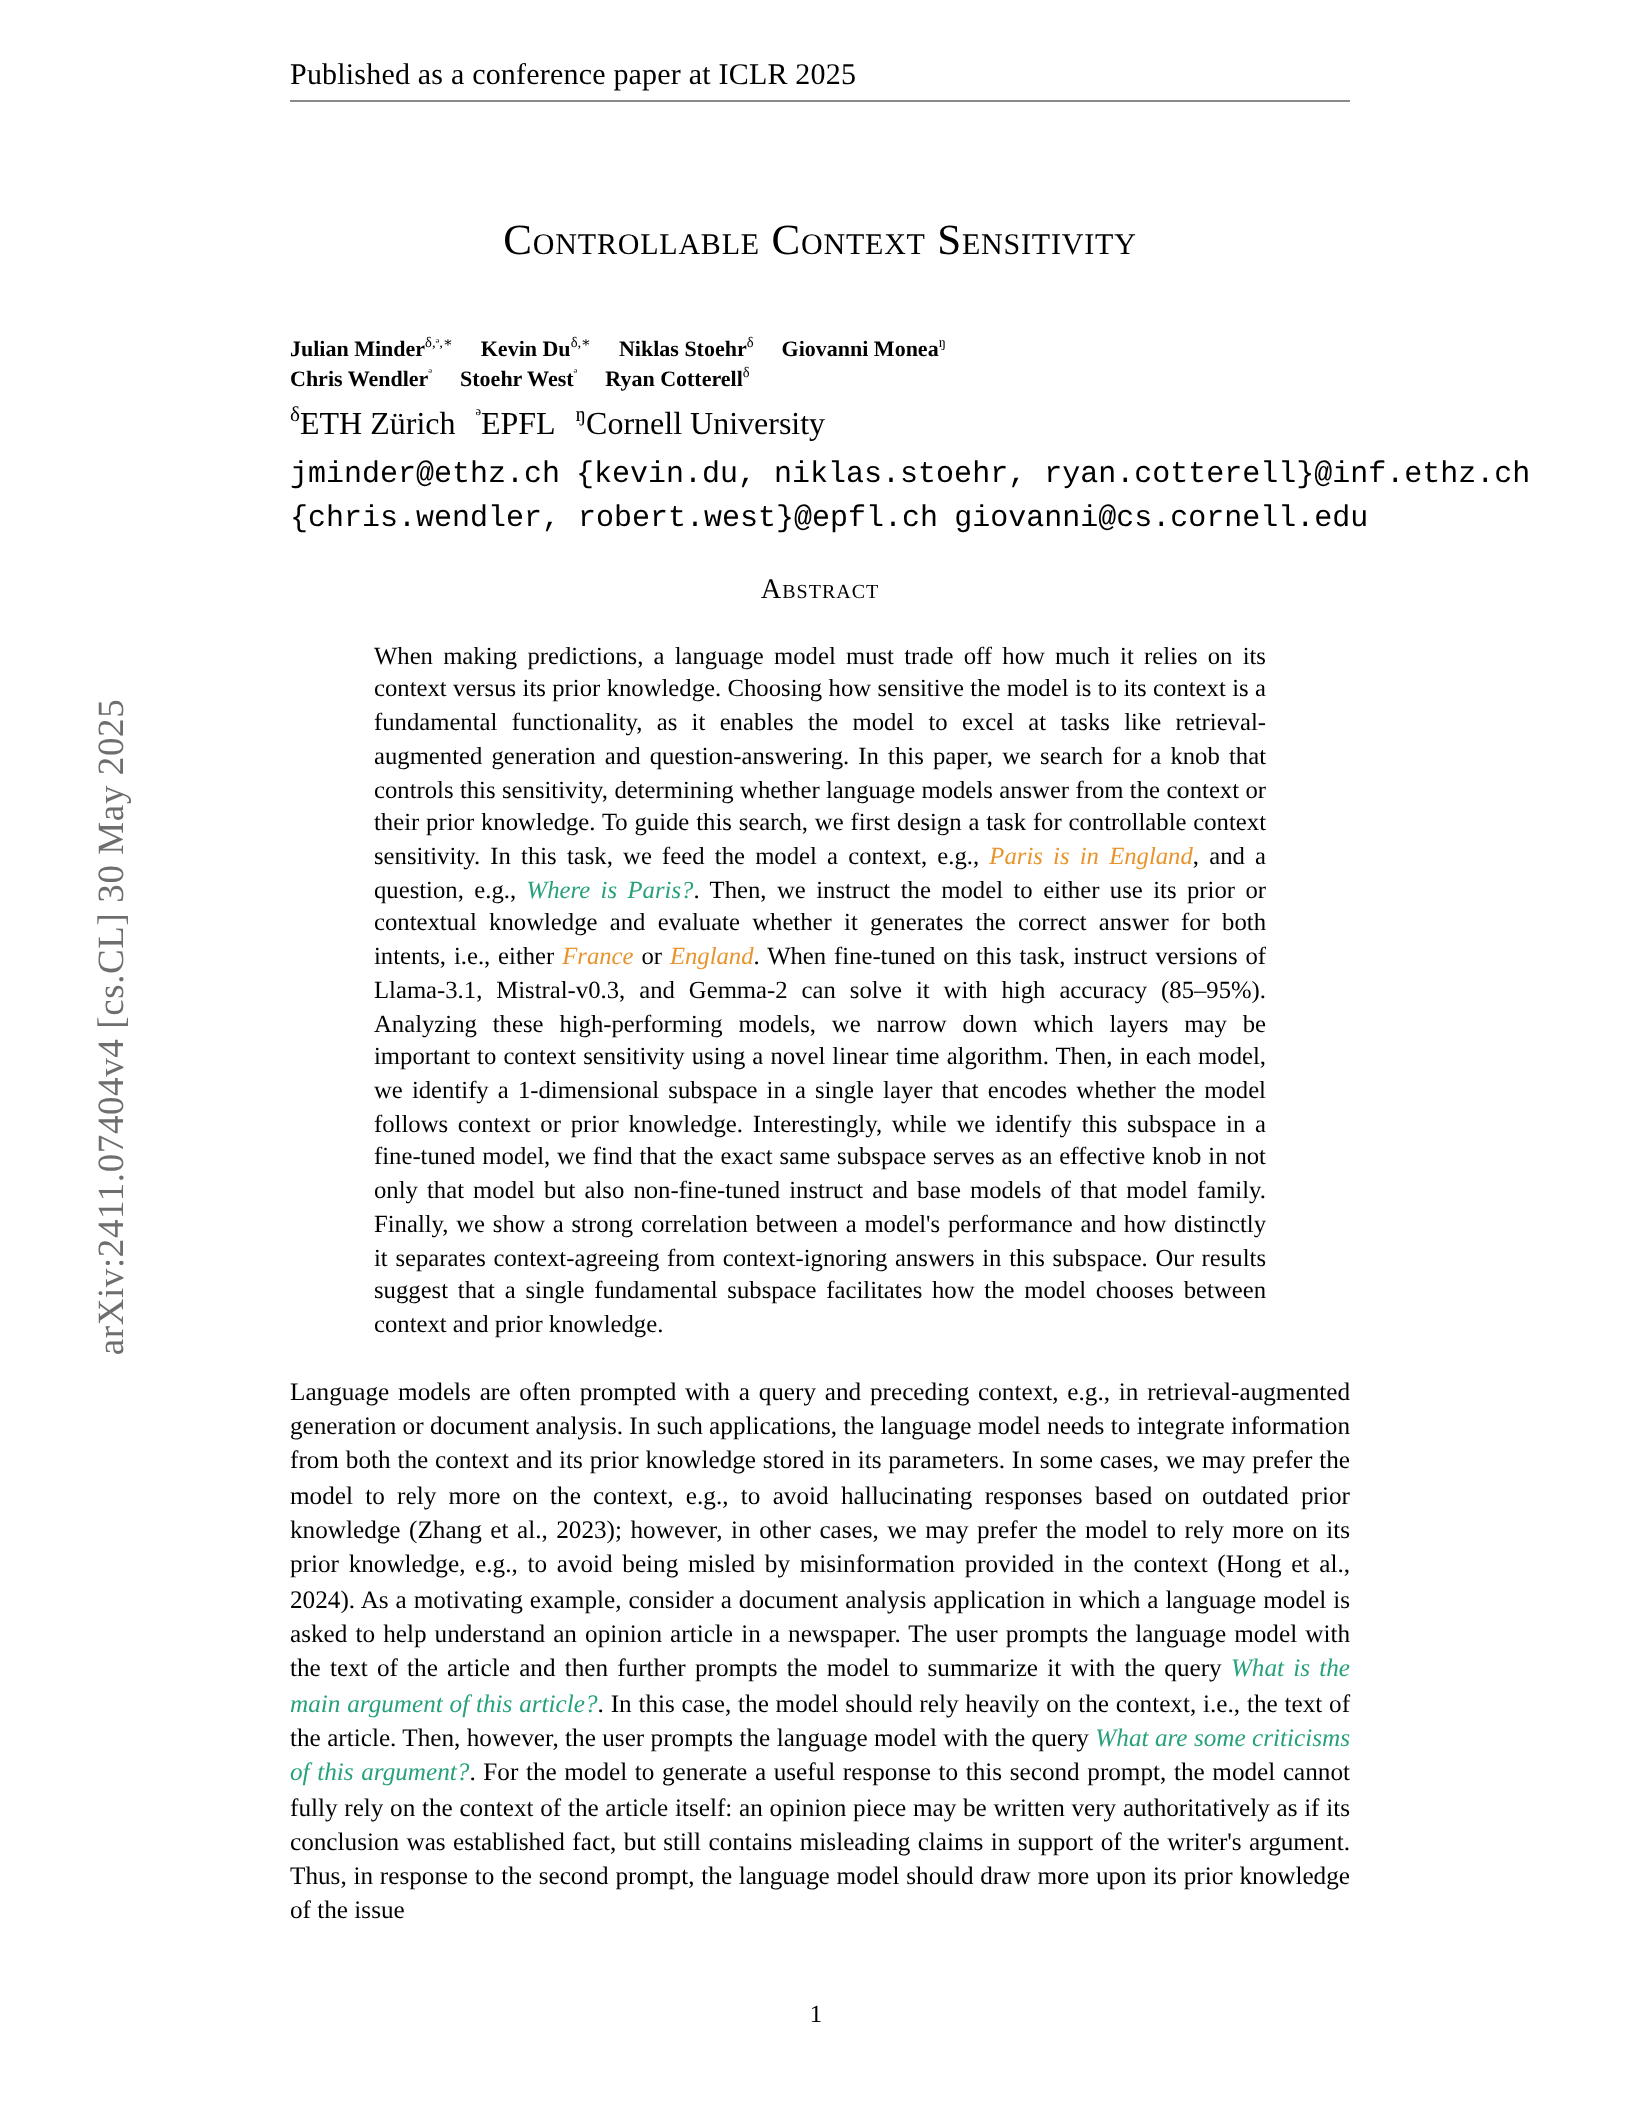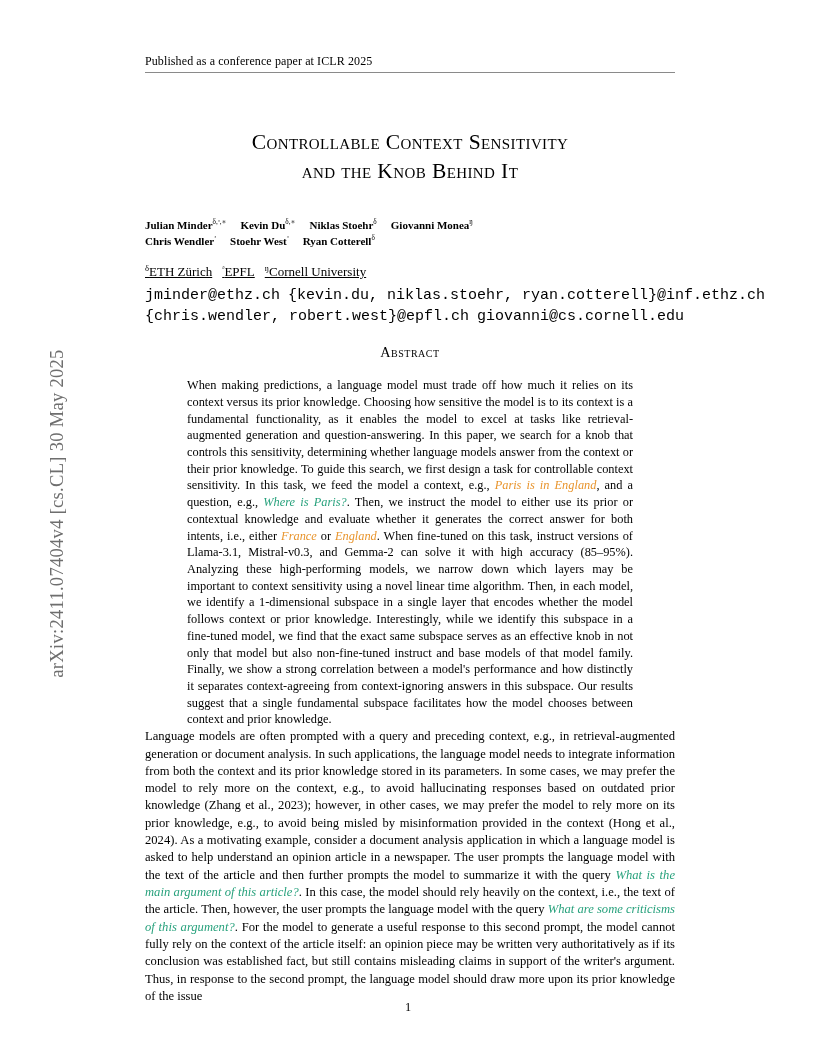--- a/index.html
+++ b/index.html
@@ -37,24 +37,23 @@
 
   
   .content {
     position: absolute;
     left: 145px;
     top: 30px;
     width: 530px;
   }
 
   .runhead {
-    font-size: 12px;
+    font-size: 15px;
     padding-bottom: 3px;
     letter-spacing: 0.1px;
-    margin-top: 24px;
   }
   .rule {
     border: 0;
     border-top: 1.1px solid #8a8a8a;
     margin: 0 0 0 0;
     height: 0;
   }
 
   
   .title {
@@ -76,24 +75,23 @@
   .authors .auth { white-space: nowrap; }
   .authors .sp { display: inline-block; width: 14px; }
   sup.mark {
     font-size: 0.66em;
     font-weight: normal;
     vertical-align: super;
     line-height: 0;
   }
 
   .affils {
-    margin-top: 14px;
-    font-size: 13px;
+    margin-top: 3px;
+    font-size: 16px;
     line-height: 1.4;
-    text-decoration: underline;
   }
   .affils .sp { display: inline-block; width: 10px; }
 
   .emails {
     margin-top: 3px;
     font-family: "Liberation Mono", "DejaVu Sans Mono", monospace;
     font-size: 15px;
     line-height: 1.45;
   }
   .emails .row { white-space: nowrap; }
@@ -124,20 +122,21 @@
     font-variant: small-caps;
     letter-spacing: 0.4px;
   }
   .sec-head .num {
     display: inline-block;
     width: 30px;
     font-variant: normal;
   }
 
   .body-par {
+    margin-top: 17px;
     font-size: 12.6px;
     line-height: 1.375;
     text-align: justify;
     hyphens: none;
   }
 
   
   .pageno {
     position: absolute;
     left: 0;
@@ -157,21 +156,20 @@
 
   <div class="arxiv-stamp">arXiv:2411.07404v4  [cs.CL]  30 May 2025</div>
 
   <div class="content">
 
     <div class="runhead">Published as a conference paper at ICLR 2025</div>
     <hr class="rule">
 
     <div class="title">
       <span class="ln">Controllable Context Sensitivity</span>
-      <span class="ln">and the Knob Behind It</span>
     </div>
 
     <div class="authors">
       <div><span class="auth"><span>Julian Minder</span><sup class="mark">δ,ᵊ,∗</sup></span><span class="sp"></span><span class="auth"><span>Kevin Du</span><sup class="mark">δ,∗</sup></span><span class="sp"></span><span class="auth"><span>Niklas Stoehr</span><sup class="mark">δ</sup></span><span class="sp"></span><span class="auth"><span>Giovanni Monea</span><sup class="mark">ŋ</sup></span></div>
       <div><span class="auth"><span>Chris Wendler</span><sup class="mark">ᵊ</sup></span><span class="sp"></span><span class="auth"><span>Stoehr West</span><sup class="mark">ᵊ</sup></span><span class="sp"></span><span class="auth"><span>Ryan Cotterell</span><sup class="mark">δ</sup></span></div>
     </div>
 
     <div class="affils"><span><sup class="mark">δ</sup><span>ETH Zürich</span></span><span class="sp"></span><span><sup class="mark">ᵊ</sup><span>EPFL</span></span><span class="sp"></span><span><sup class="mark">ŋ</sup><span>Cornell University</span></span></div>
 
     <div class="emails">

